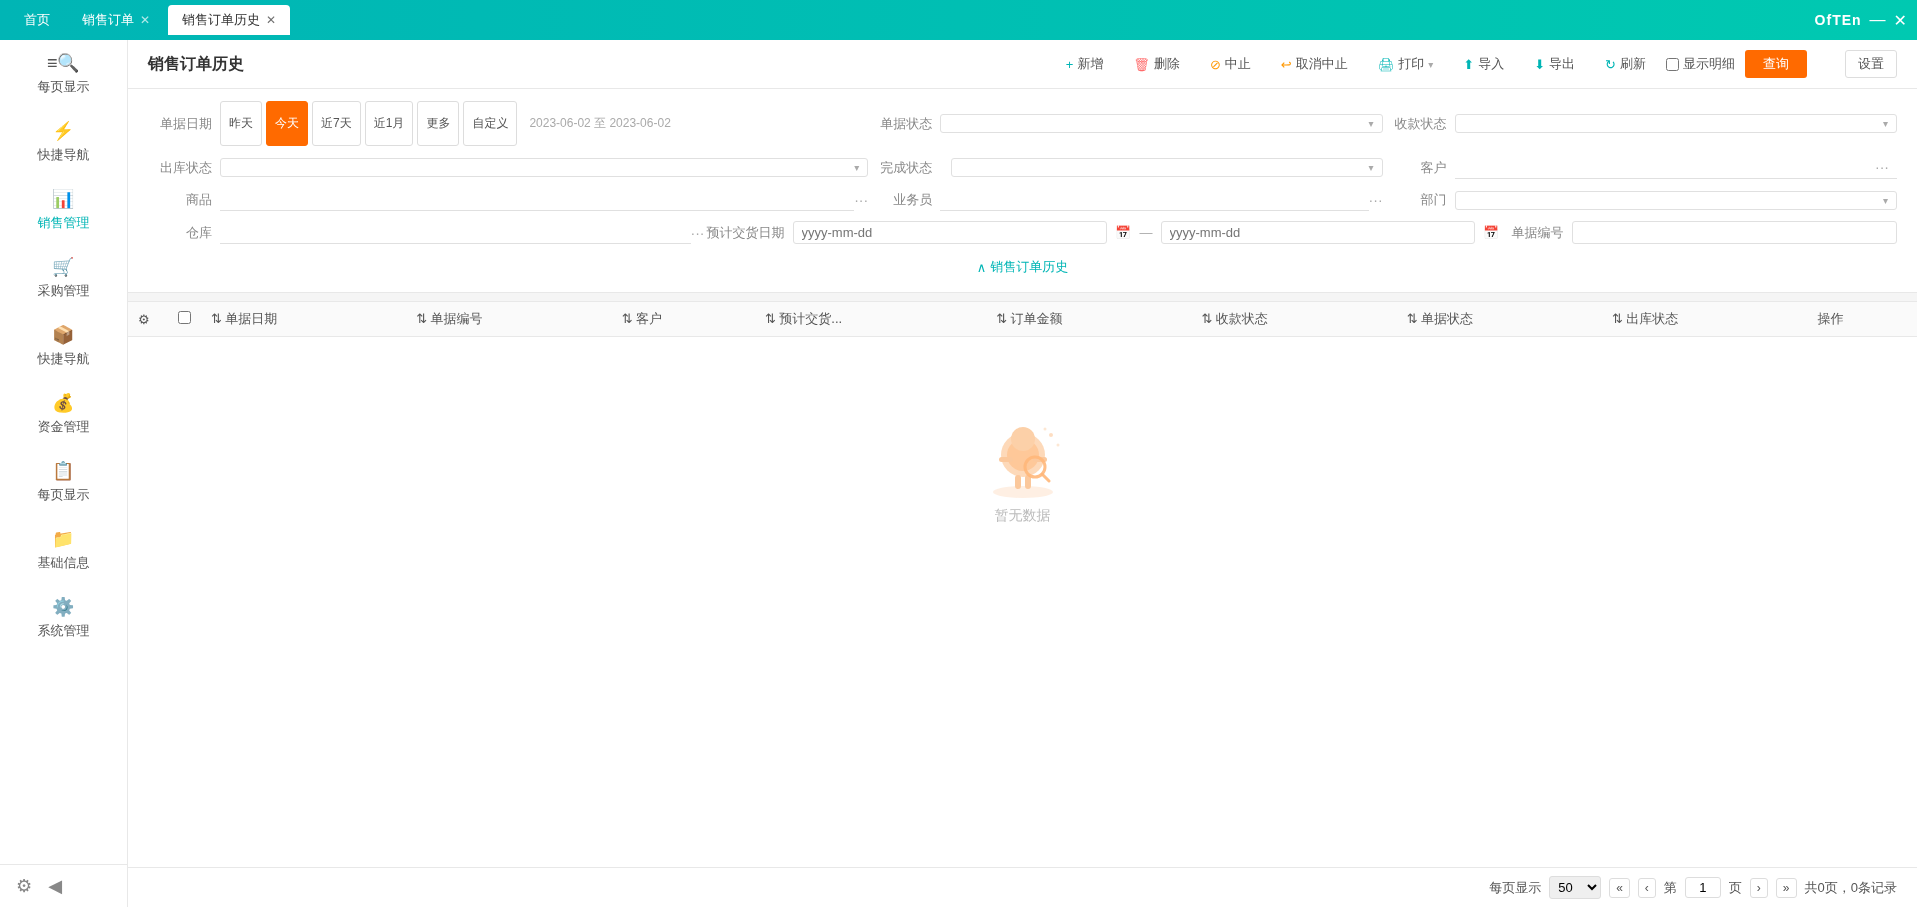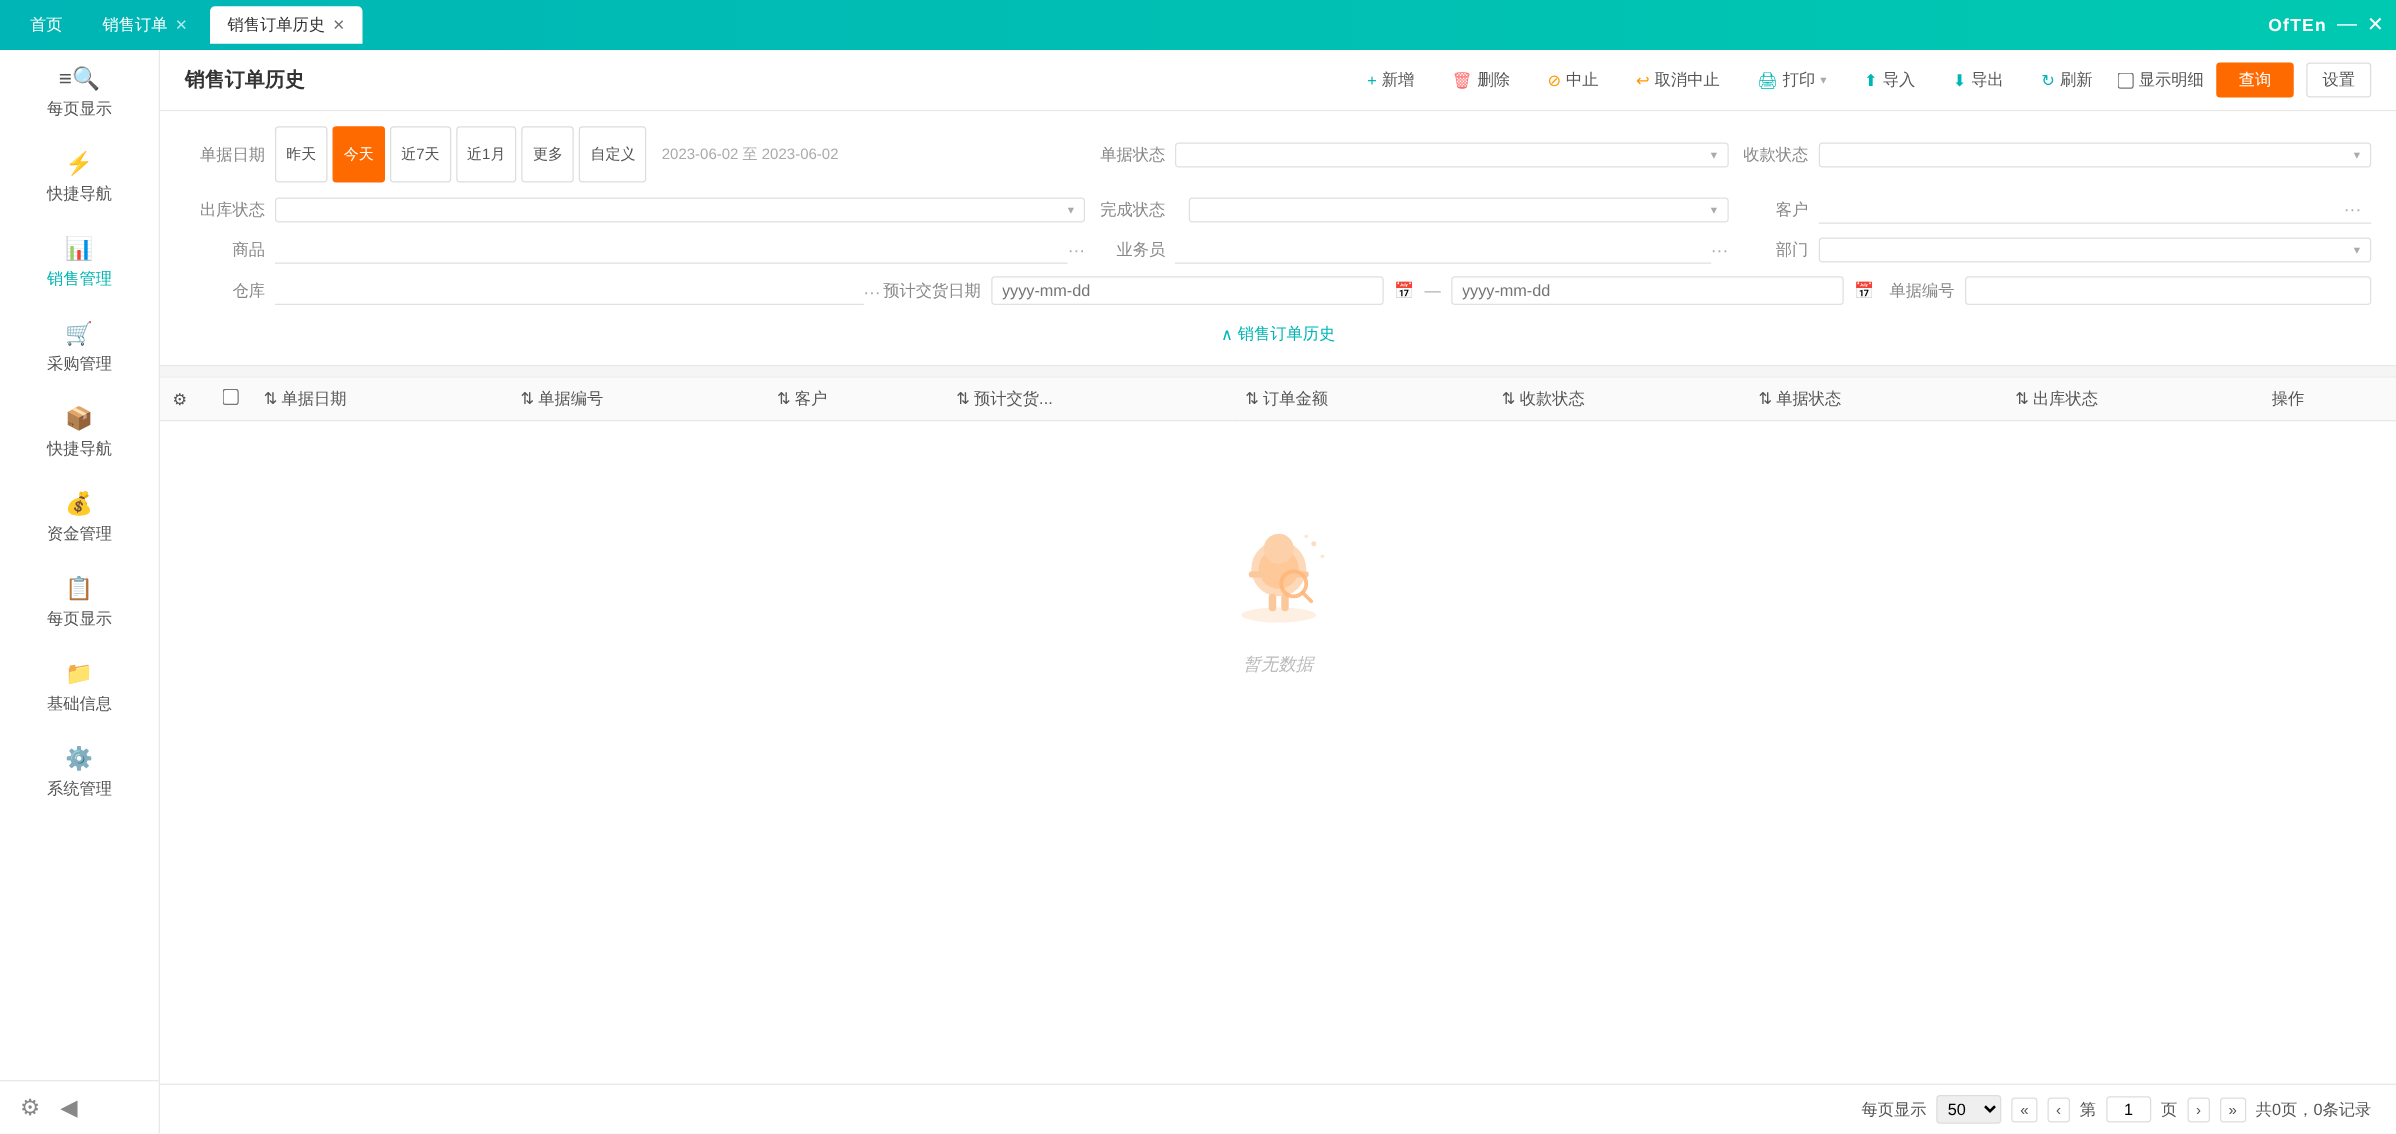--- a/index.html
+++ b/index.html
@@ -147,20 +147,21 @@
       font-size: 13px;
     }
     .settings-btn {
       background: #fff;
       color: #555;
       border: 1px solid #ddd;
       padding: 4px 12px;
       border-radius: 3px;
       cursor: pointer;
       font-size: 13px;
+      margin-left: 28px;
     }
     .display-check {
       display: flex;
       align-items: center;
       gap: 4px;
       font-size: 12px;
       color: #555;
       cursor: pointer;
     }
 
@@ -292,22 +293,20 @@
       white-space: nowrap;
     }
     .th-gear { width: 40px; text-align: center; }
     .th-check { width: 30px; text-align: center; }
     .empty-state {
       display: flex;
       flex-direction: column;
       align-items: center;
       justify-content: center;
       padding: 80px 0 40px;
-      gap: 16px;
-      font-style: italic;
     }
     .empty-text {
       color: #bbb;
       font-size: 14px;
     }
 
     
     .pagination-bar {
       display: flex;
       align-items: center;

